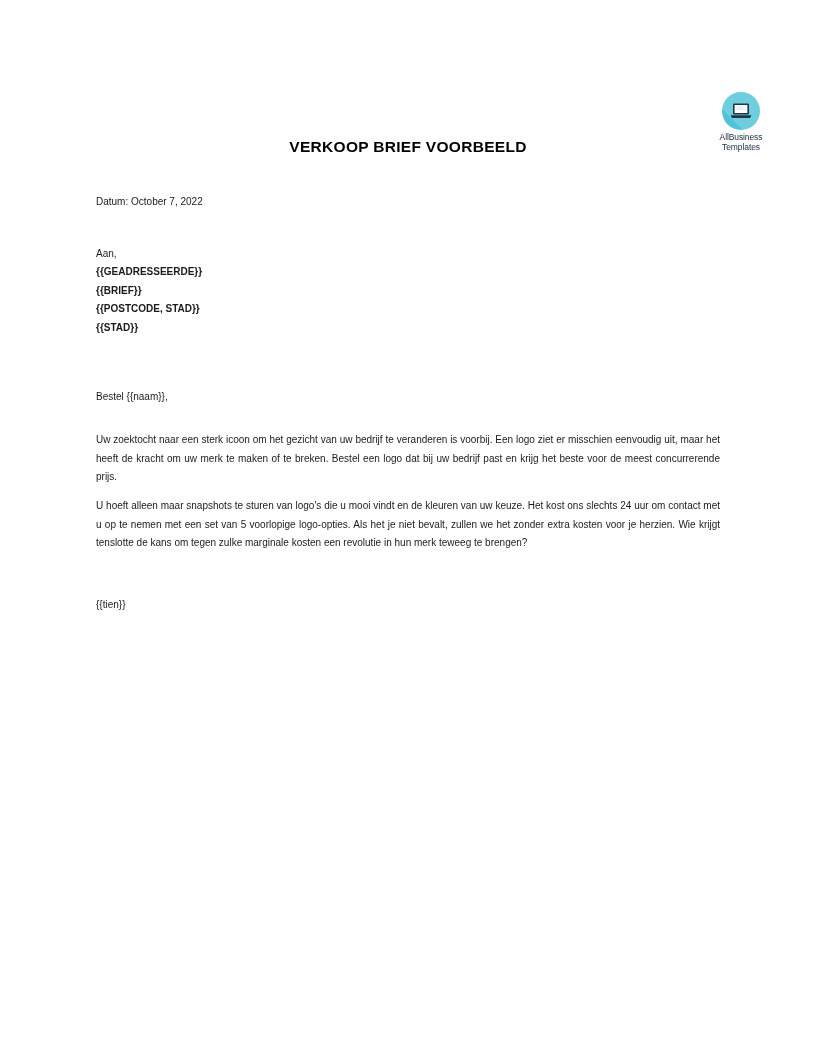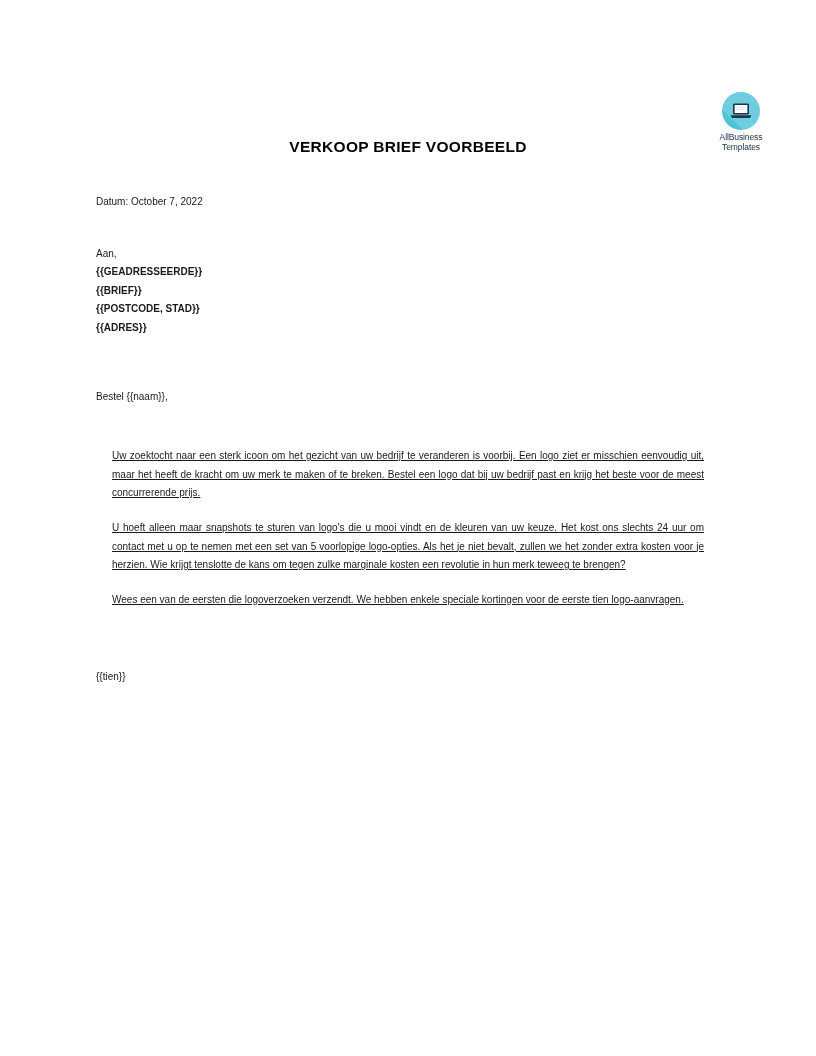--- a/index.html
+++ b/index.html
@@ -85,24 +85,23 @@
     color: #1a1a1a;
   }
   .line {
     white-space: pre;
   }
   .spacer-lg { height: 33px; }
   .spacer-md { height: 25px; }
   .spacer-sm { height: 18px; }
 
   p.para {
-    margin: 16px;
+    margin: 0;
     text-align: justify;
     text-justify: inter-word;
-    text-decoration: underline;
   }
   p.para + p.para {
     margin-top: 10px;
   }
   .addr-line { white-space: pre; font-weight: bold; }
 </style>
 </head>
 <body>
 
 <div class="page">
@@ -129,34 +128,33 @@
   <div class="content">
 
     <div class="line">Datum: October 7, 2022</div>
 
     <div class="spacer-lg"></div>
 
     <div class="line">Aan,</div>
     <div class="addr-line">{{GEADRESSEERDE}}</div>
     <div class="addr-line">{{BRIEF}}</div>
     <div class="addr-line">{{POSTCODE, STAD}}</div>
-    <div class="addr-line">{{ADRES}}</div>
+    <div class="addr-line">{{STAD}}</div>
 
     <div class="spacer-md"></div>
 
 
     <div class="spacer-md"></div>
 
     <div class="line">Bestel {{naam}},</div>
 
     <div class="spacer-md"></div>
 
     <p class="para">Uw zoektocht naar een sterk icoon om het gezicht van uw bedrijf te veranderen is voorbij. Een logo ziet er misschien eenvoudig uit, maar het heeft de kracht om uw merk te maken of te breken. Bestel een logo dat bij uw bedrijf past en krijg het beste voor de meest concurrerende prijs.</p>
     <p class="para">U hoeft alleen maar snapshots te sturen van logo's die u mooi vindt en de kleuren van uw keuze. Het kost ons slechts 24 uur om contact met u op te nemen met een set van 5 voorlopige logo-opties. Als het je niet bevalt, zullen we het zonder extra kosten voor je herzien. Wie krijgt tenslotte de kans om tegen zulke marginale kosten een revolutie in hun merk teweeg te brengen?</p>
-    <p class="para">Wees een van de eersten die logoverzoeken verzendt. We hebben enkele speciale kortingen voor de eerste tien logo-aanvragen.</p>
 
     <div class="spacer-md"></div>
 
 
     <div class="spacer-sm"></div>
 
     <div class="line">{{tien}}</div>
 
   </div>
 

